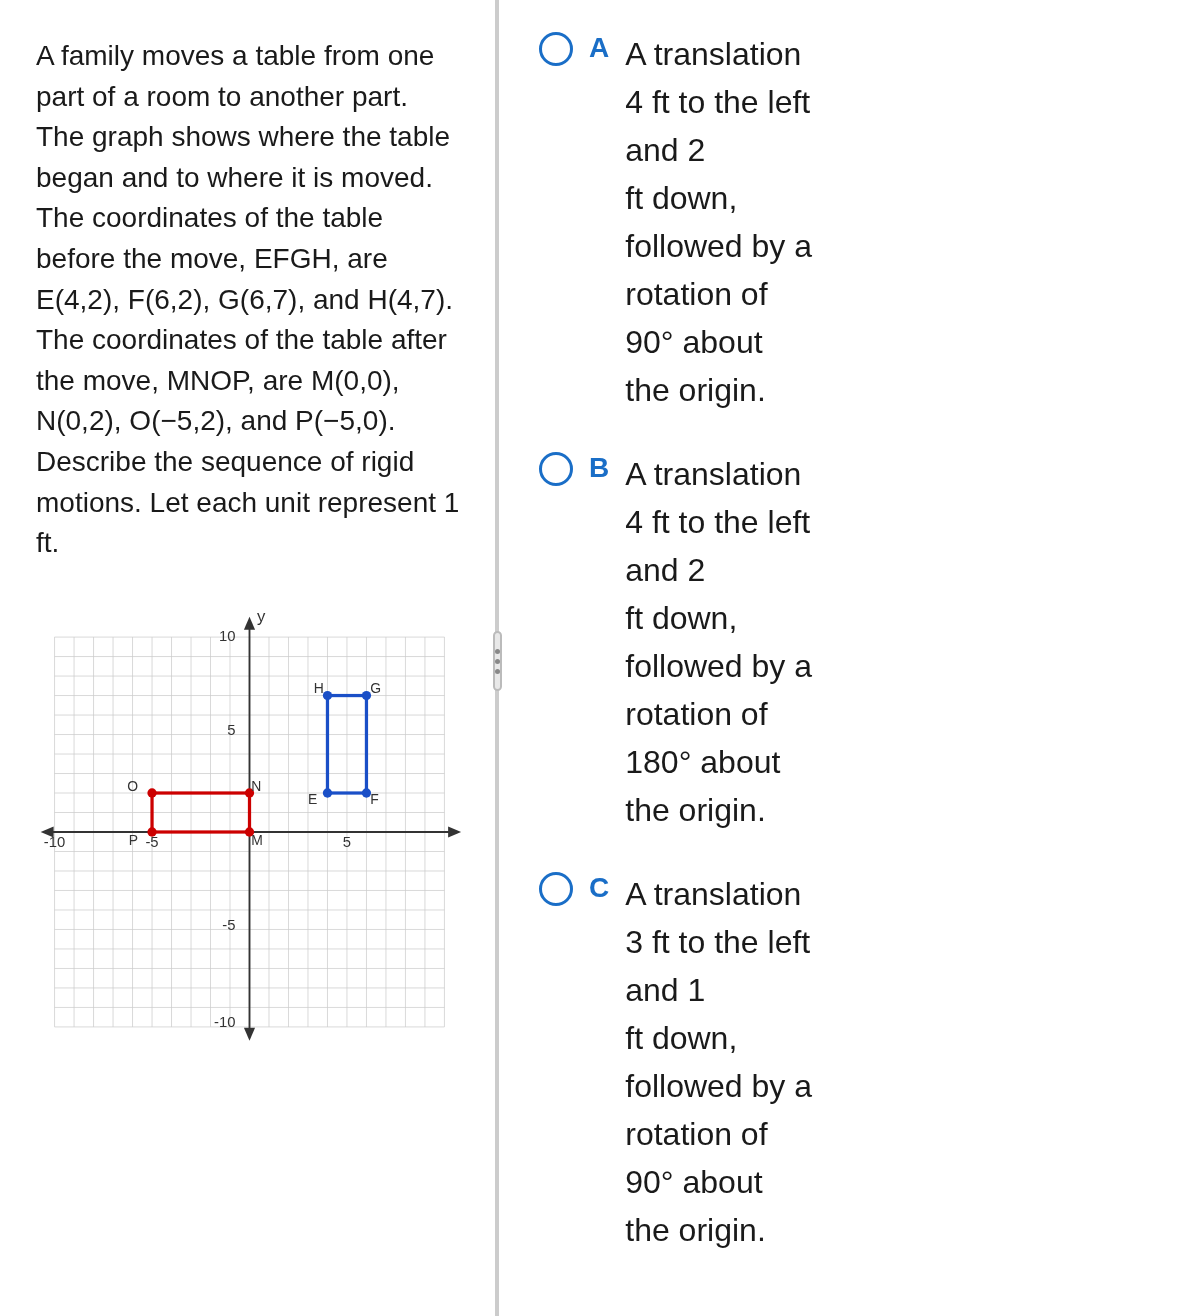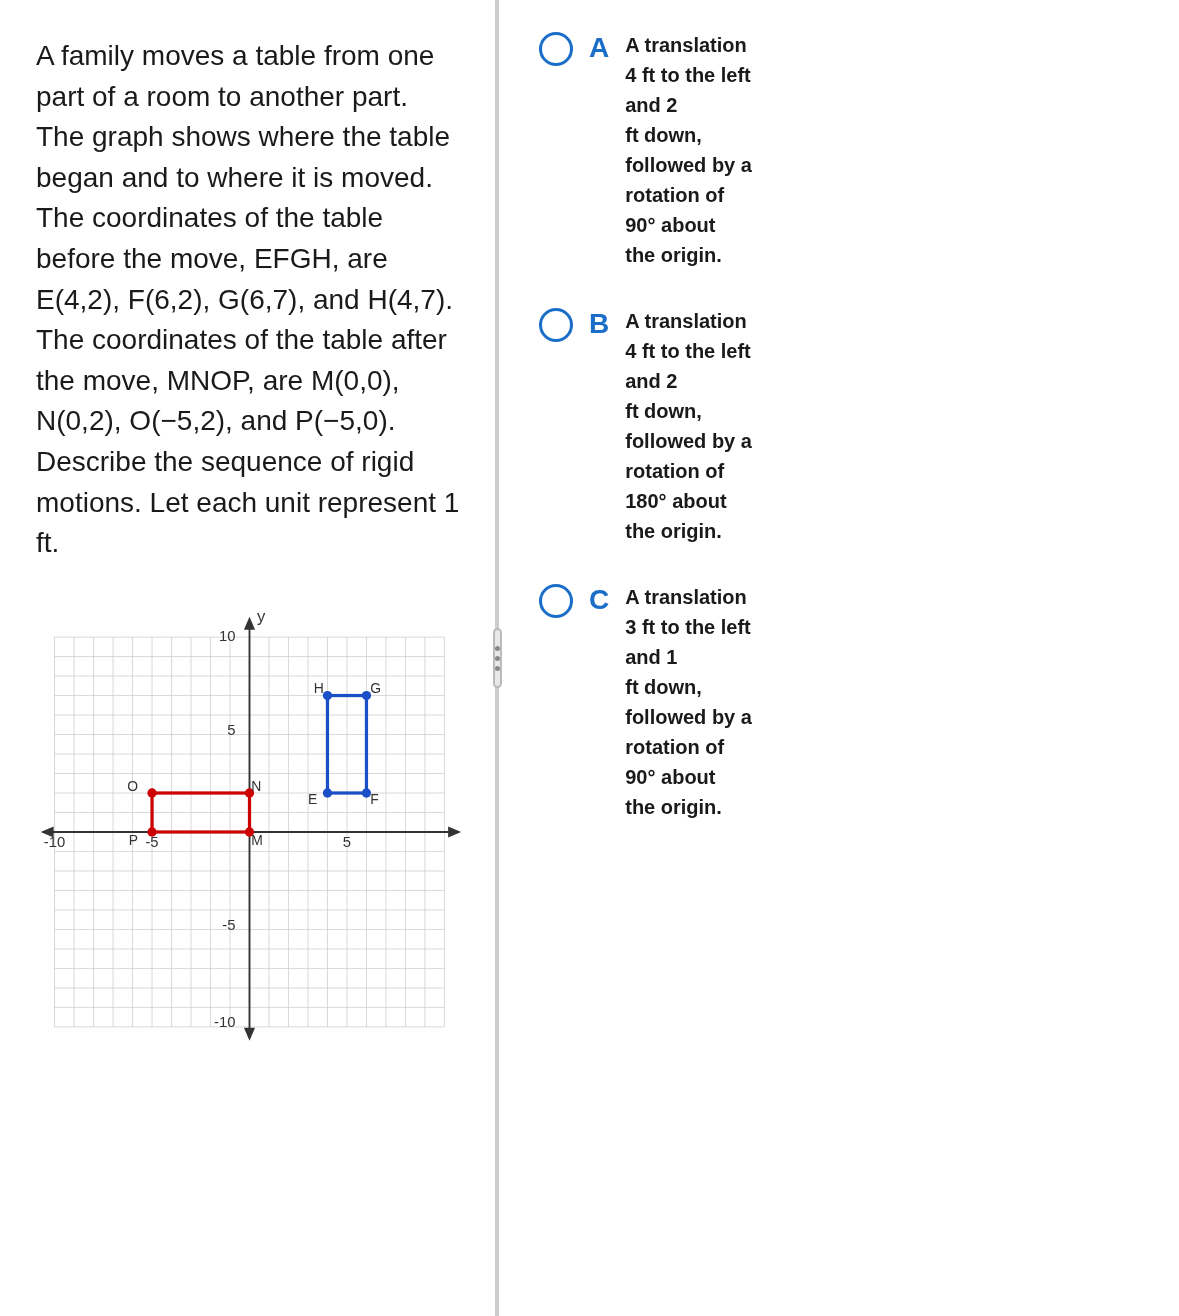--- a/index.html
+++ b/index.html
@@ -99,24 +99,23 @@
 
     .answer-label {
       font-weight: bold;
       color: #1a6ec7;
       font-size: 28px;
       flex-shrink: 0;
       margin-top: 2px;
     }
 
     .answer-text {
-      font-size: 20px;
+      font-size: 32px;
       line-height: 1.5;
       color: #1a1a1a;
-      font-weight: bold;
     }
 
     
     svg.graph {
       display: block;
     }
   </style>
 </head>
 <body>
 

